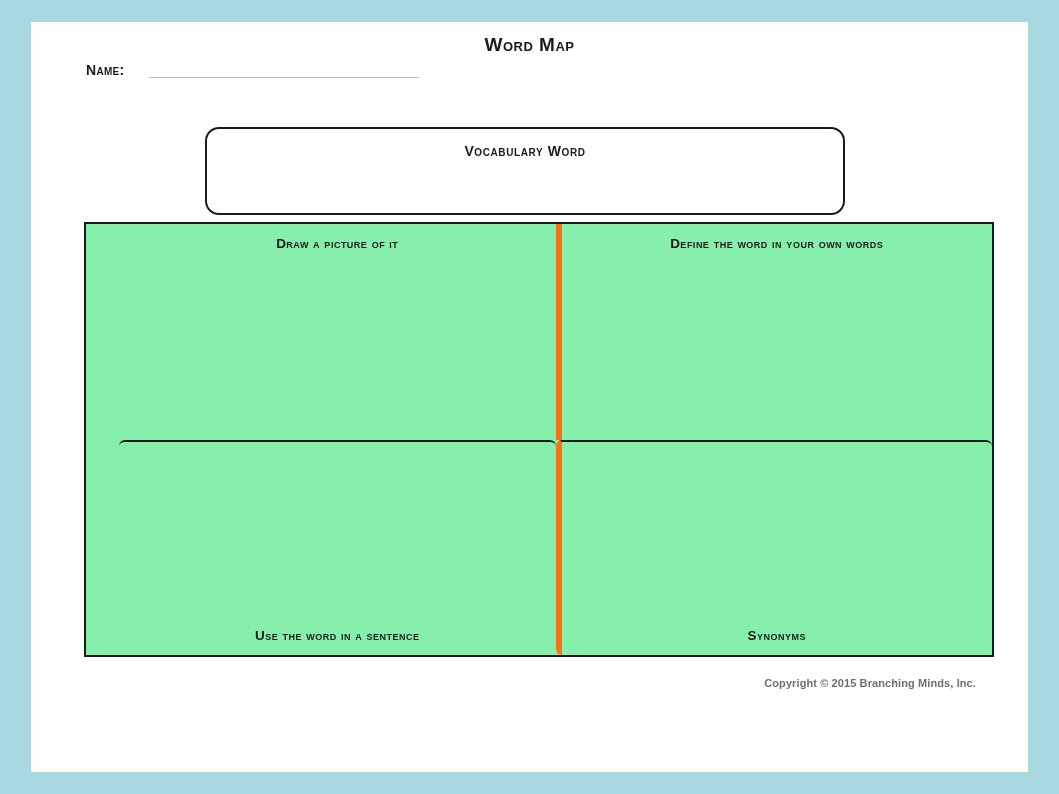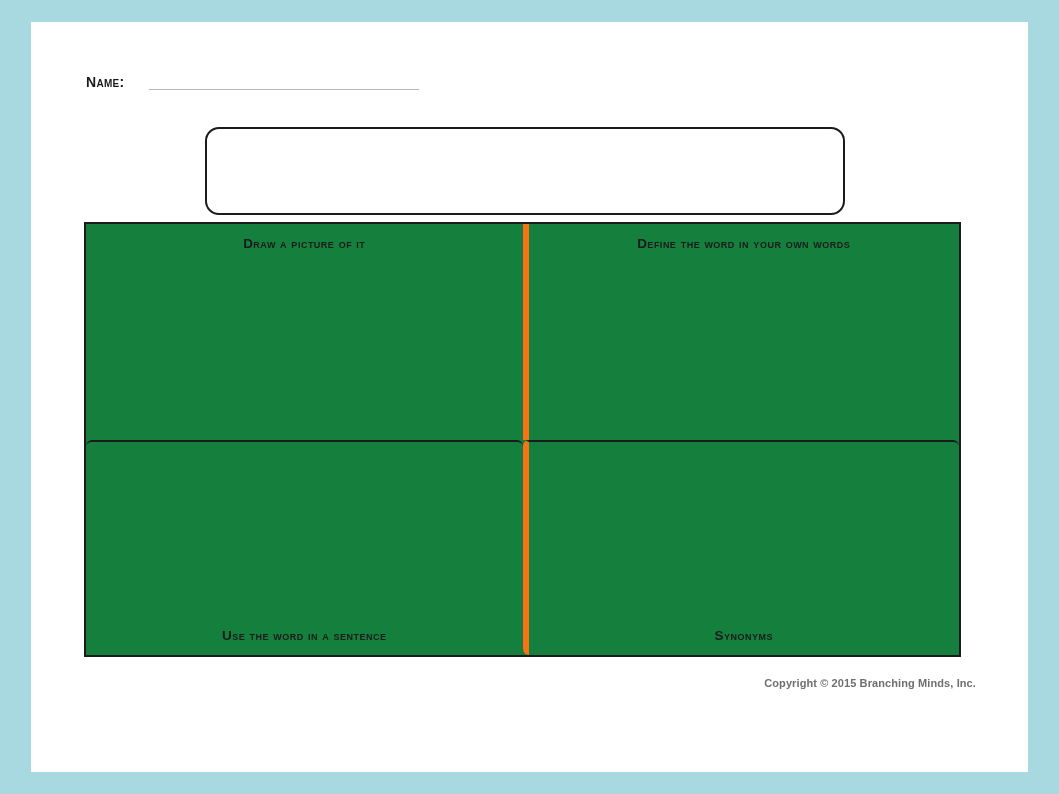--- a/index.html
+++ b/index.html
@@ -35,21 +35,21 @@
     font-size: 19px;
     font-weight: bold;
     letter-spacing: 0.5px;
     color: #1a1a1a;
     font-variant: small-caps;
     text-transform: capitalize;
   }
   .name-row {
     position: absolute;
     left: 55px;
-    top: 52px;
+    top: 40px;
     display: flex;
     align-items: flex-end;
     gap: 24px;
   }
   .name-label {
     font-size: 14px;
     font-weight: bold;
     color: #1a1a1a;
     font-variant: small-caps;
     letter-spacing: 0.3px;
@@ -81,24 +81,25 @@
     font-variant: small-caps;
     letter-spacing: 0.6px;
   }
   .grid {
     position: absolute;
     left: 53px;
     top: 200px;
     width: 873px;
     height: 431px;
     border: 2px solid #1b1b1b;
-    background: #15803d;
+    background: #86efac;
     display: grid;
     grid-template-columns: 1fr 1fr;
     grid-template-rows: 1fr 1fr;
+    padding-left: 33px;
   }
   .cell {
     position: relative;
     box-sizing: border-box;
   }
   .cell.right {
     border-left: 6px solid #f97316;
   }
   .cell.bottom {
     border-top: 2px solid #1b1b1b;
@@ -138,27 +139,29 @@
     letter-spacing: 0.1px;
     font-weight: bold;
   }
 </style>
 </head>
 <body>
 
 <div class="page-frame">
   <div class="sheet">
 
+    <div class="doc-title">Word Map</div>
 
     <div class="name-row">
       <span class="name-label">Name:</span>
       <span class="name-line"></span>
     </div>
 
     <div class="vocab-box">
+      <div class="vocab-label">Vocabulary Word</div>
       <div class="write-area"></div>
     </div>
 
     <div class="grid">
 
       <div class="cell">
         <div class="cell-label top-label">Draw a picture of it</div>
         <div class="write-area"></div>
       </div>
 

